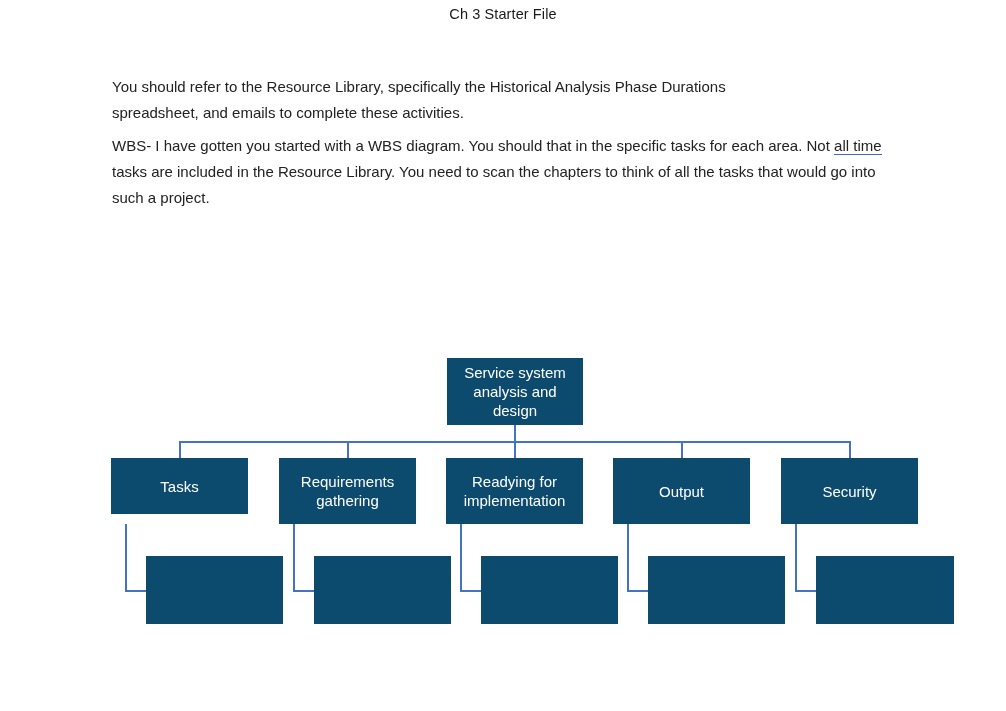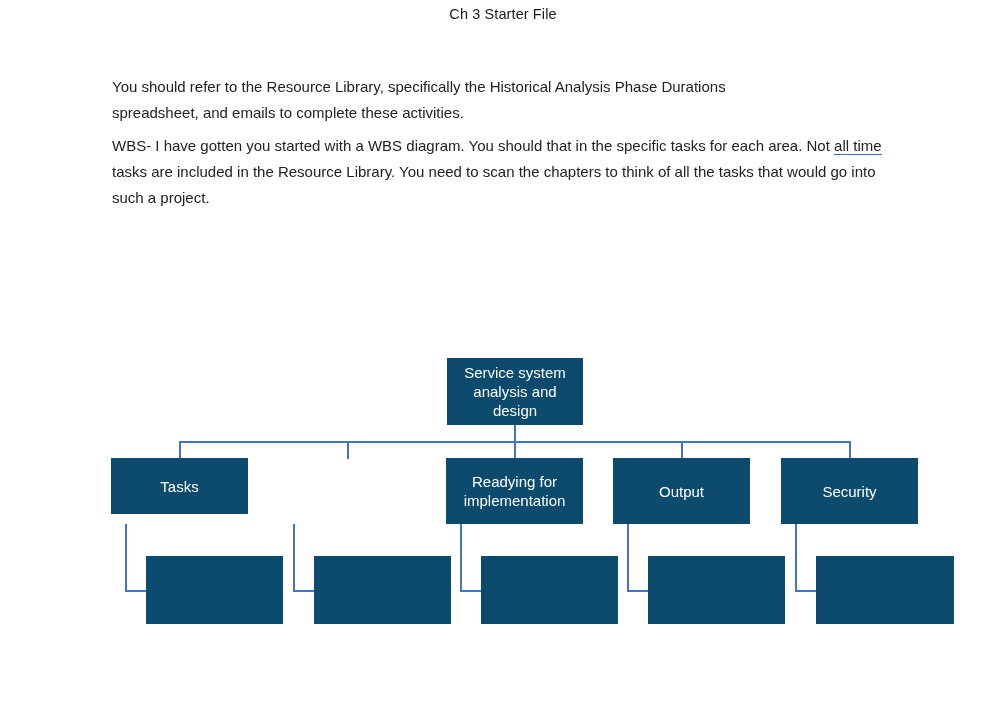--- a/index.html
+++ b/index.html
@@ -98,20 +98,21 @@
 
   <div class="conn h" style="left:179px; top:441px; width:671px;"></div>
 
   <div class="conn v" style="left:179px; top:441px; height:18px;"></div>
   <div class="conn v" style="left:347px; top:441px; height:18px;"></div>
   <div class="conn v" style="left:514px; top:441px; height:18px;"></div>
   <div class="conn v" style="left:681px; top:441px; height:18px;"></div>
   <div class="conn v" style="left:849px; top:441px; height:18px;"></div>
 
   <div class="node" id="node-l2-0" style="left:111px; top:458px; width:137px; height:56px;">Tasks</div>
+  <div class="node" id="node-l2-1" style="left:279px; top:458px; width:137px; height:66px;">Requirements gathering</div>
   <div class="node" id="node-l2-2" style="left:446px; top:458px; width:137px; height:66px;">Readying for implementation</div>
   <div class="node" id="node-l2-3" style="left:613px; top:458px; width:137px; height:66px;">Output</div>
   <div class="node" id="node-l2-4" style="left:781px; top:458px; width:137px; height:66px;">Security</div>
 
   <div class="conn v" style="left:125px; top:524px; height:67px;"></div>
   <div class="conn h" style="left:125px; top:590px; width:22px;"></div>
 
   <div class="conn v" style="left:293px; top:524px; height:67px;"></div>
   <div class="conn h" style="left:293px; top:590px; width:22px;"></div>
 

